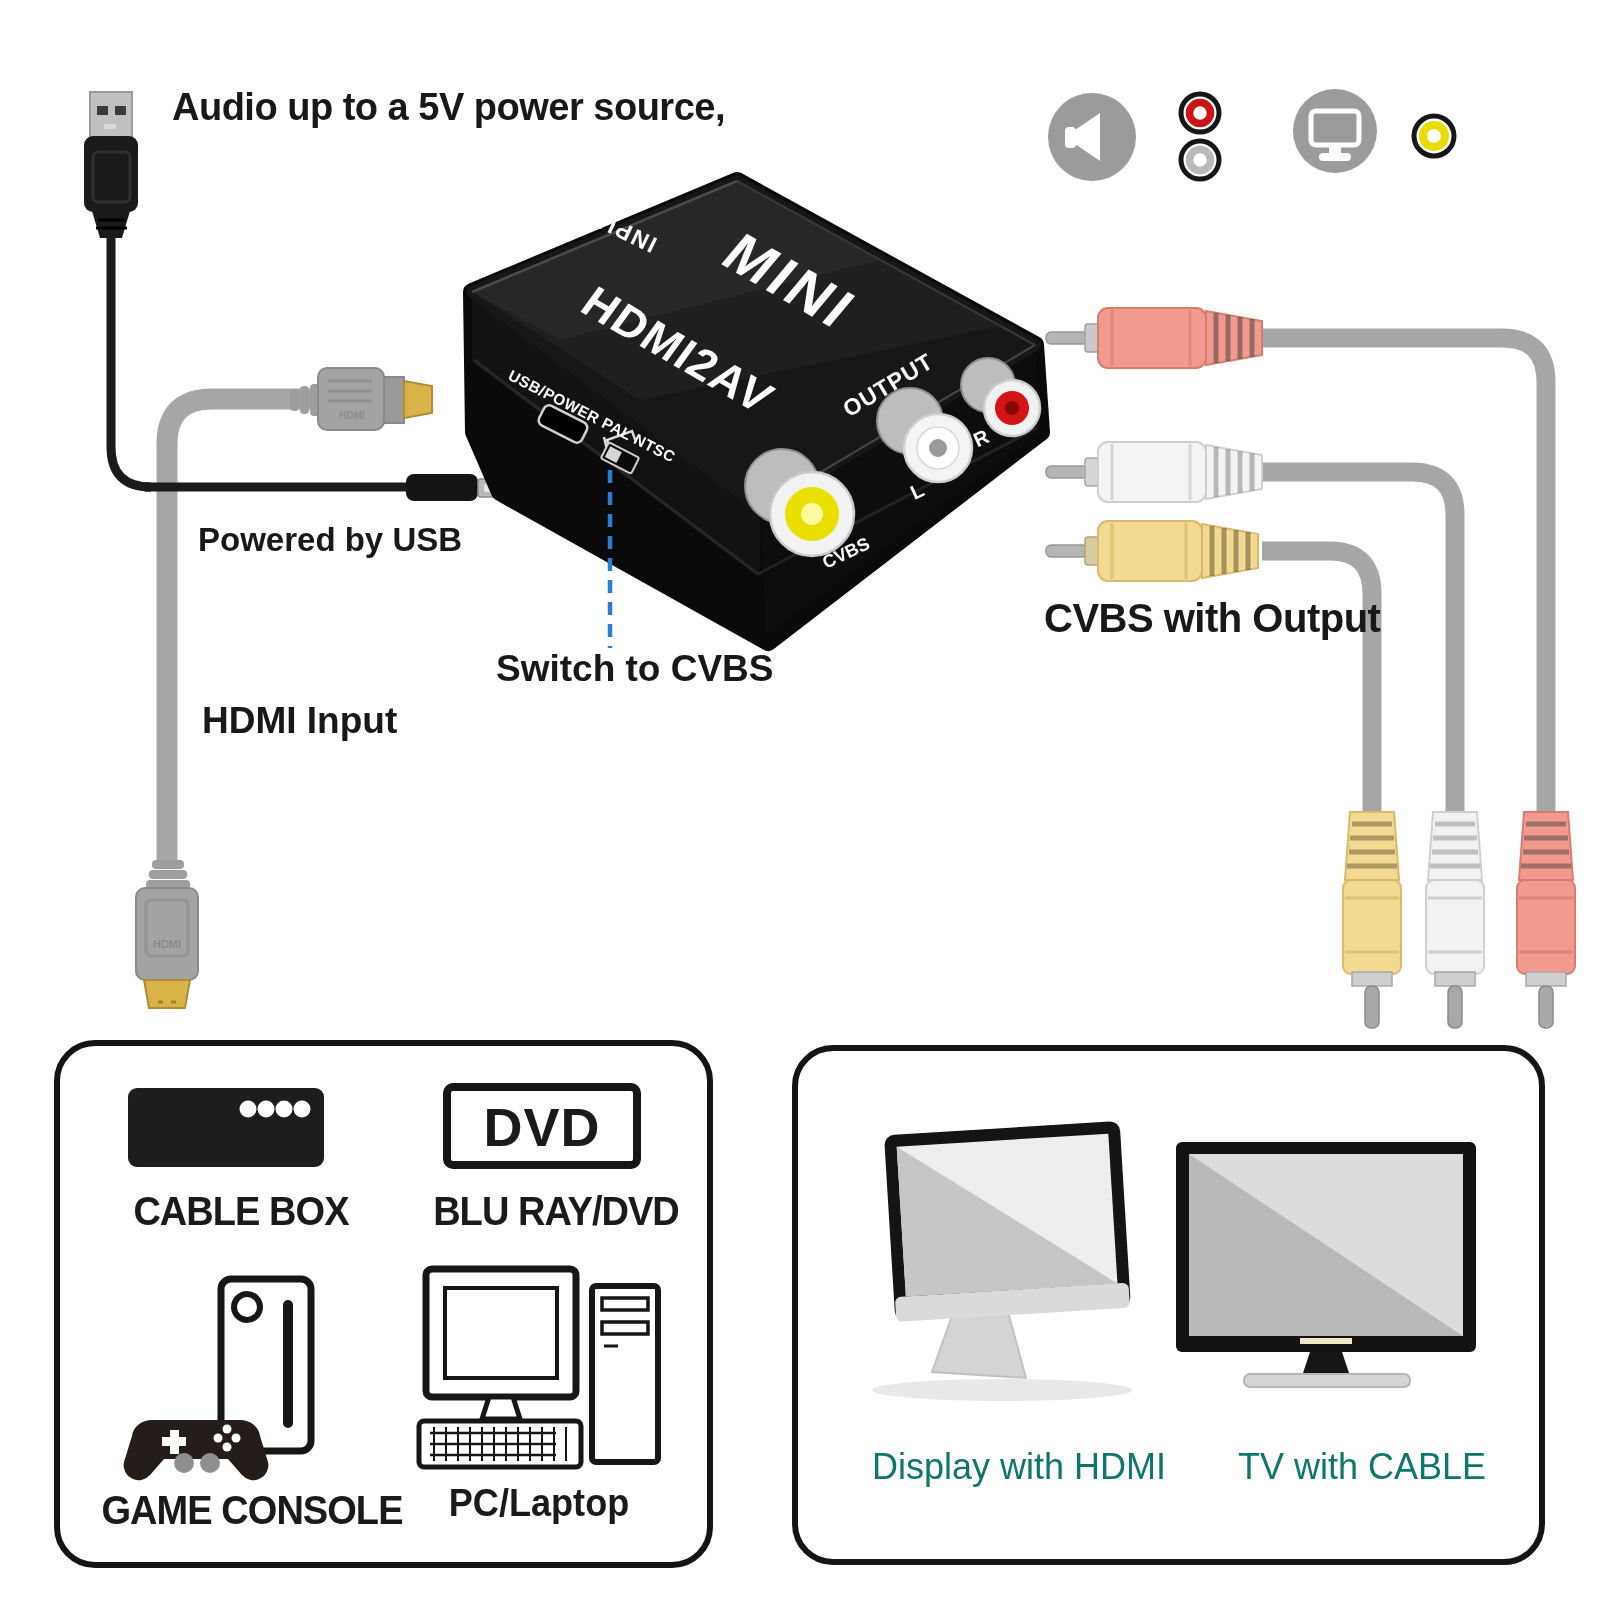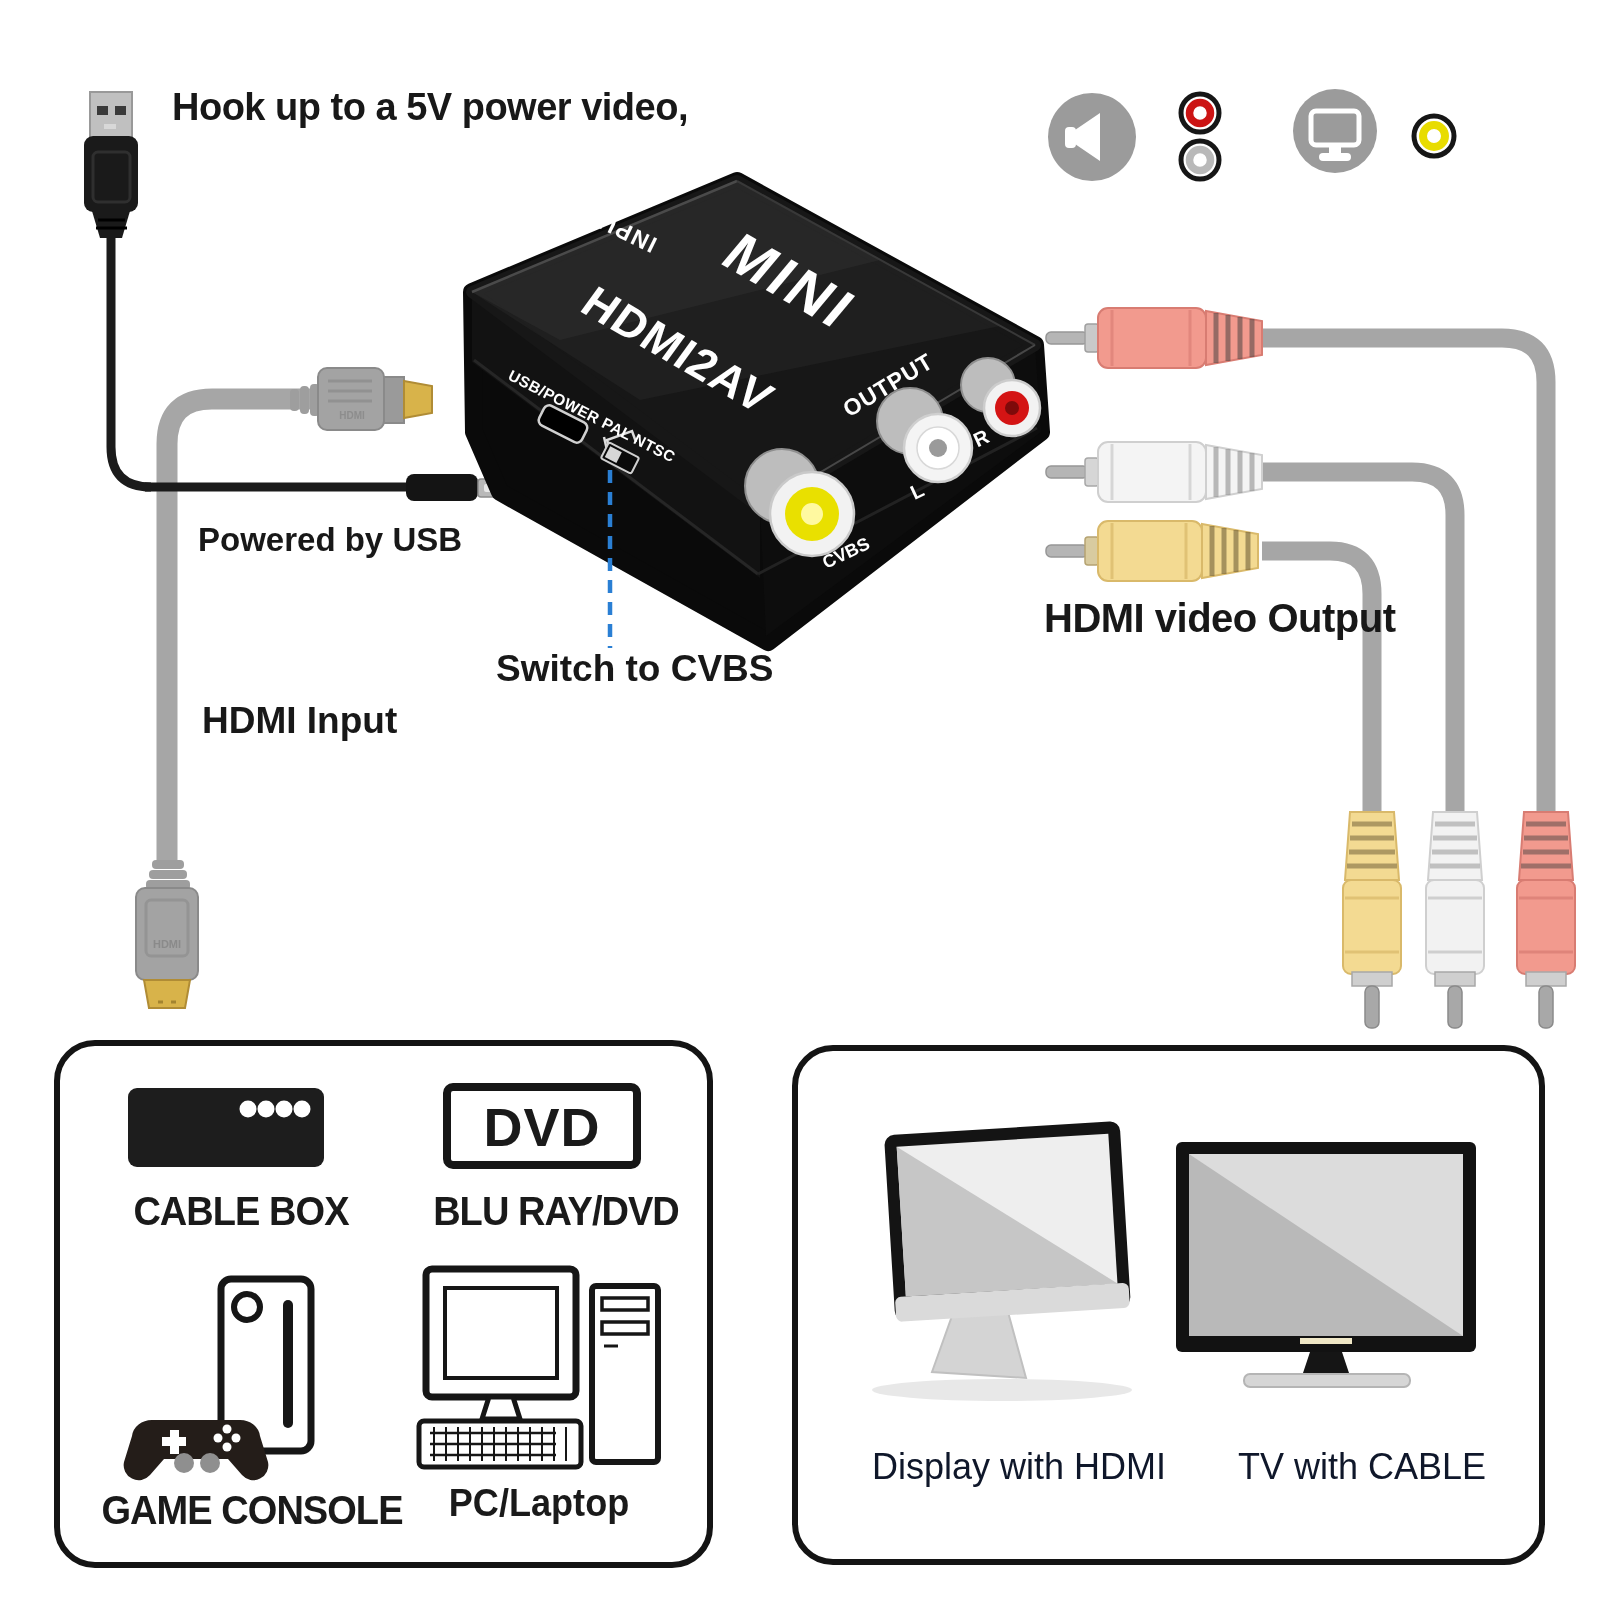--- a/index.html
+++ b/index.html
@@ -1,21 +1,21 @@
 <!DOCTYPE html>
 <html><head>
 <meta charset="utf-8">
 <style>
   html,body{margin:0;padding:0;background:#fff;}
   #stage{position:relative;width:1600px;height:1600px;background:#fff;overflow:hidden;
          font-family:"Liberation Sans",sans-serif;}
   #art{position:absolute;left:0;top:0;}
   .note{position:absolute;font-weight:700;color:#181818;white-space:nowrap;line-height:1.22;}
   .cap{position:absolute;font-weight:700;color:#1a1a1a;white-space:nowrap;transform:translateX(-50%) scaleX(.95);}
-  .cap-reg{position:absolute;font-weight:400;color:#0f172a;white-space:nowrap;transform:translateX(-50%);}
+  .cap-reg{position:absolute;font-weight:400;color:#0f766e;white-space:nowrap;transform:translateX(-50%);}
 </style>
 </head>
 <body>
 
 <div id="stage">
 
 <svg id="art" width="1600" height="1600" viewBox="0 0 1600 1600">
 
   <rect x="57" y="1043" width="653" height="522" rx="38" fill="#fff" stroke="#141414" stroke-width="6"></rect>
   <rect x="795" y="1048" width="747" height="514" rx="38" fill="#fff" stroke="#141414" stroke-width="6"></rect>
@@ -257,26 +257,26 @@
     <rect x="1329" y="145" width="12" height="9" fill="#fff"></rect>
     <rect x="1319" y="153" width="32" height="8" rx="4" fill="#fff"></rect>
   </g>
   <g>
     <circle cx="1434" cy="136" r="20" fill="#fff" stroke="#161616" stroke-width="5"></circle>
     <circle cx="1434" cy="136" r="11" fill="#fff" stroke="#e8dc00" stroke-width="8"></circle>
   </g>
 </svg>
 
 <div class="note" style="left:172px;top:84px;font-size:38px;letter-spacing:-.5px;">
-  <div>Hook up to a 5V power video,</div>
+  <div>Audio up to a 5V power source,</div>
 </div>
 <div class="note" style="left:198px;top:520px;font-size:33px;">Powered by USB</div>
 <div class="note" style="left:202px;top:698px;font-size:37px;text-align:right;">HDMI Input</div>
 <div class="note" style="left:496px;top:646px;font-size:37px;">Switch to CVBS</div>
-<div class="note" style="left:1044px;top:594px;font-size:40px;letter-spacing:-.5px;">HDMI video Output</div>
+<div class="note" style="left:1044px;top:594px;font-size:40px;letter-spacing:-.5px;">CVBS with Output</div>
 
 <div class="cap" style="left:241px;top:1189px;font-size:40px;letter-spacing:-1px;">CABLE BOX</div>
 <div class="cap" style="left:556px;top:1189px;font-size:40px;letter-spacing:-1px;">BLU RAY/DVD</div>
 <div class="cap" style="left:252px;top:1488px;font-size:40px;letter-spacing:-1px;">GAME CONSOLE</div>
 <div class="cap" style="left:539px;top:1482px;font-size:38px;">PC/Laptop</div>
 
 <div class="cap-reg" style="left:1019px;top:1446px;font-size:36px;">Display with HDMI</div>
 <div class="cap-reg" style="left:1362px;top:1446px;font-size:36px;">TV with CABLE</div>
 
 </div>

